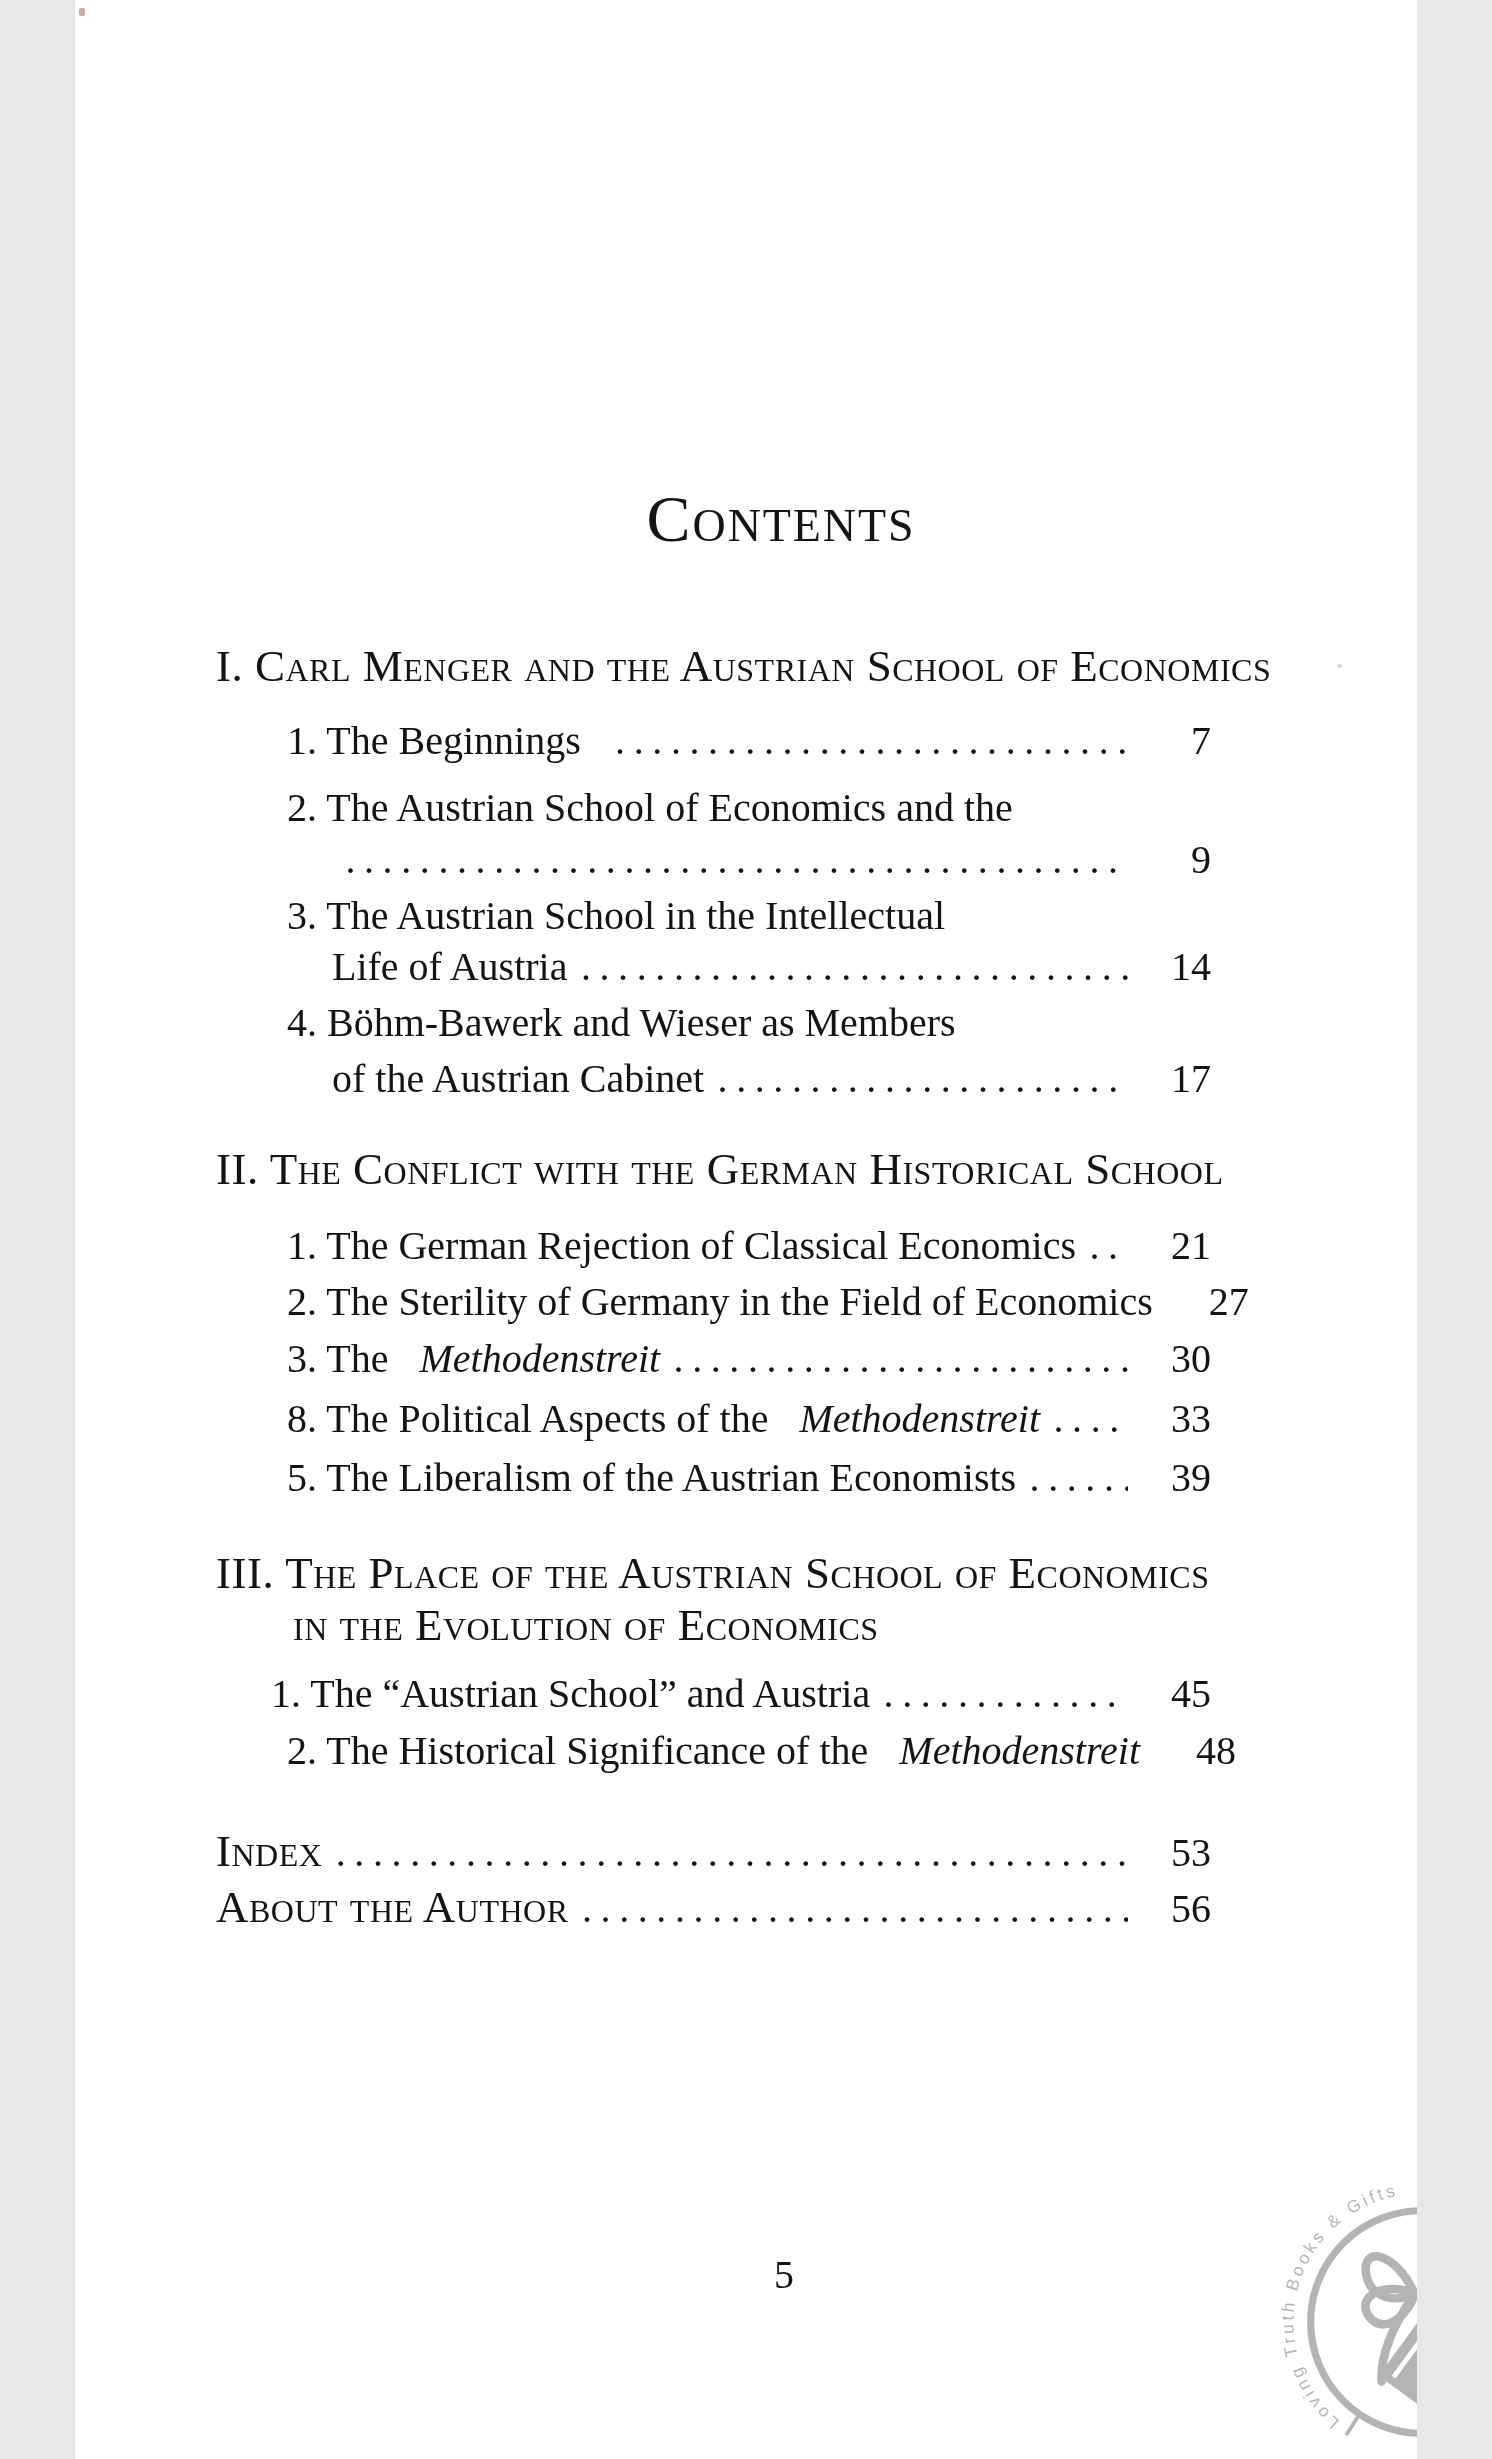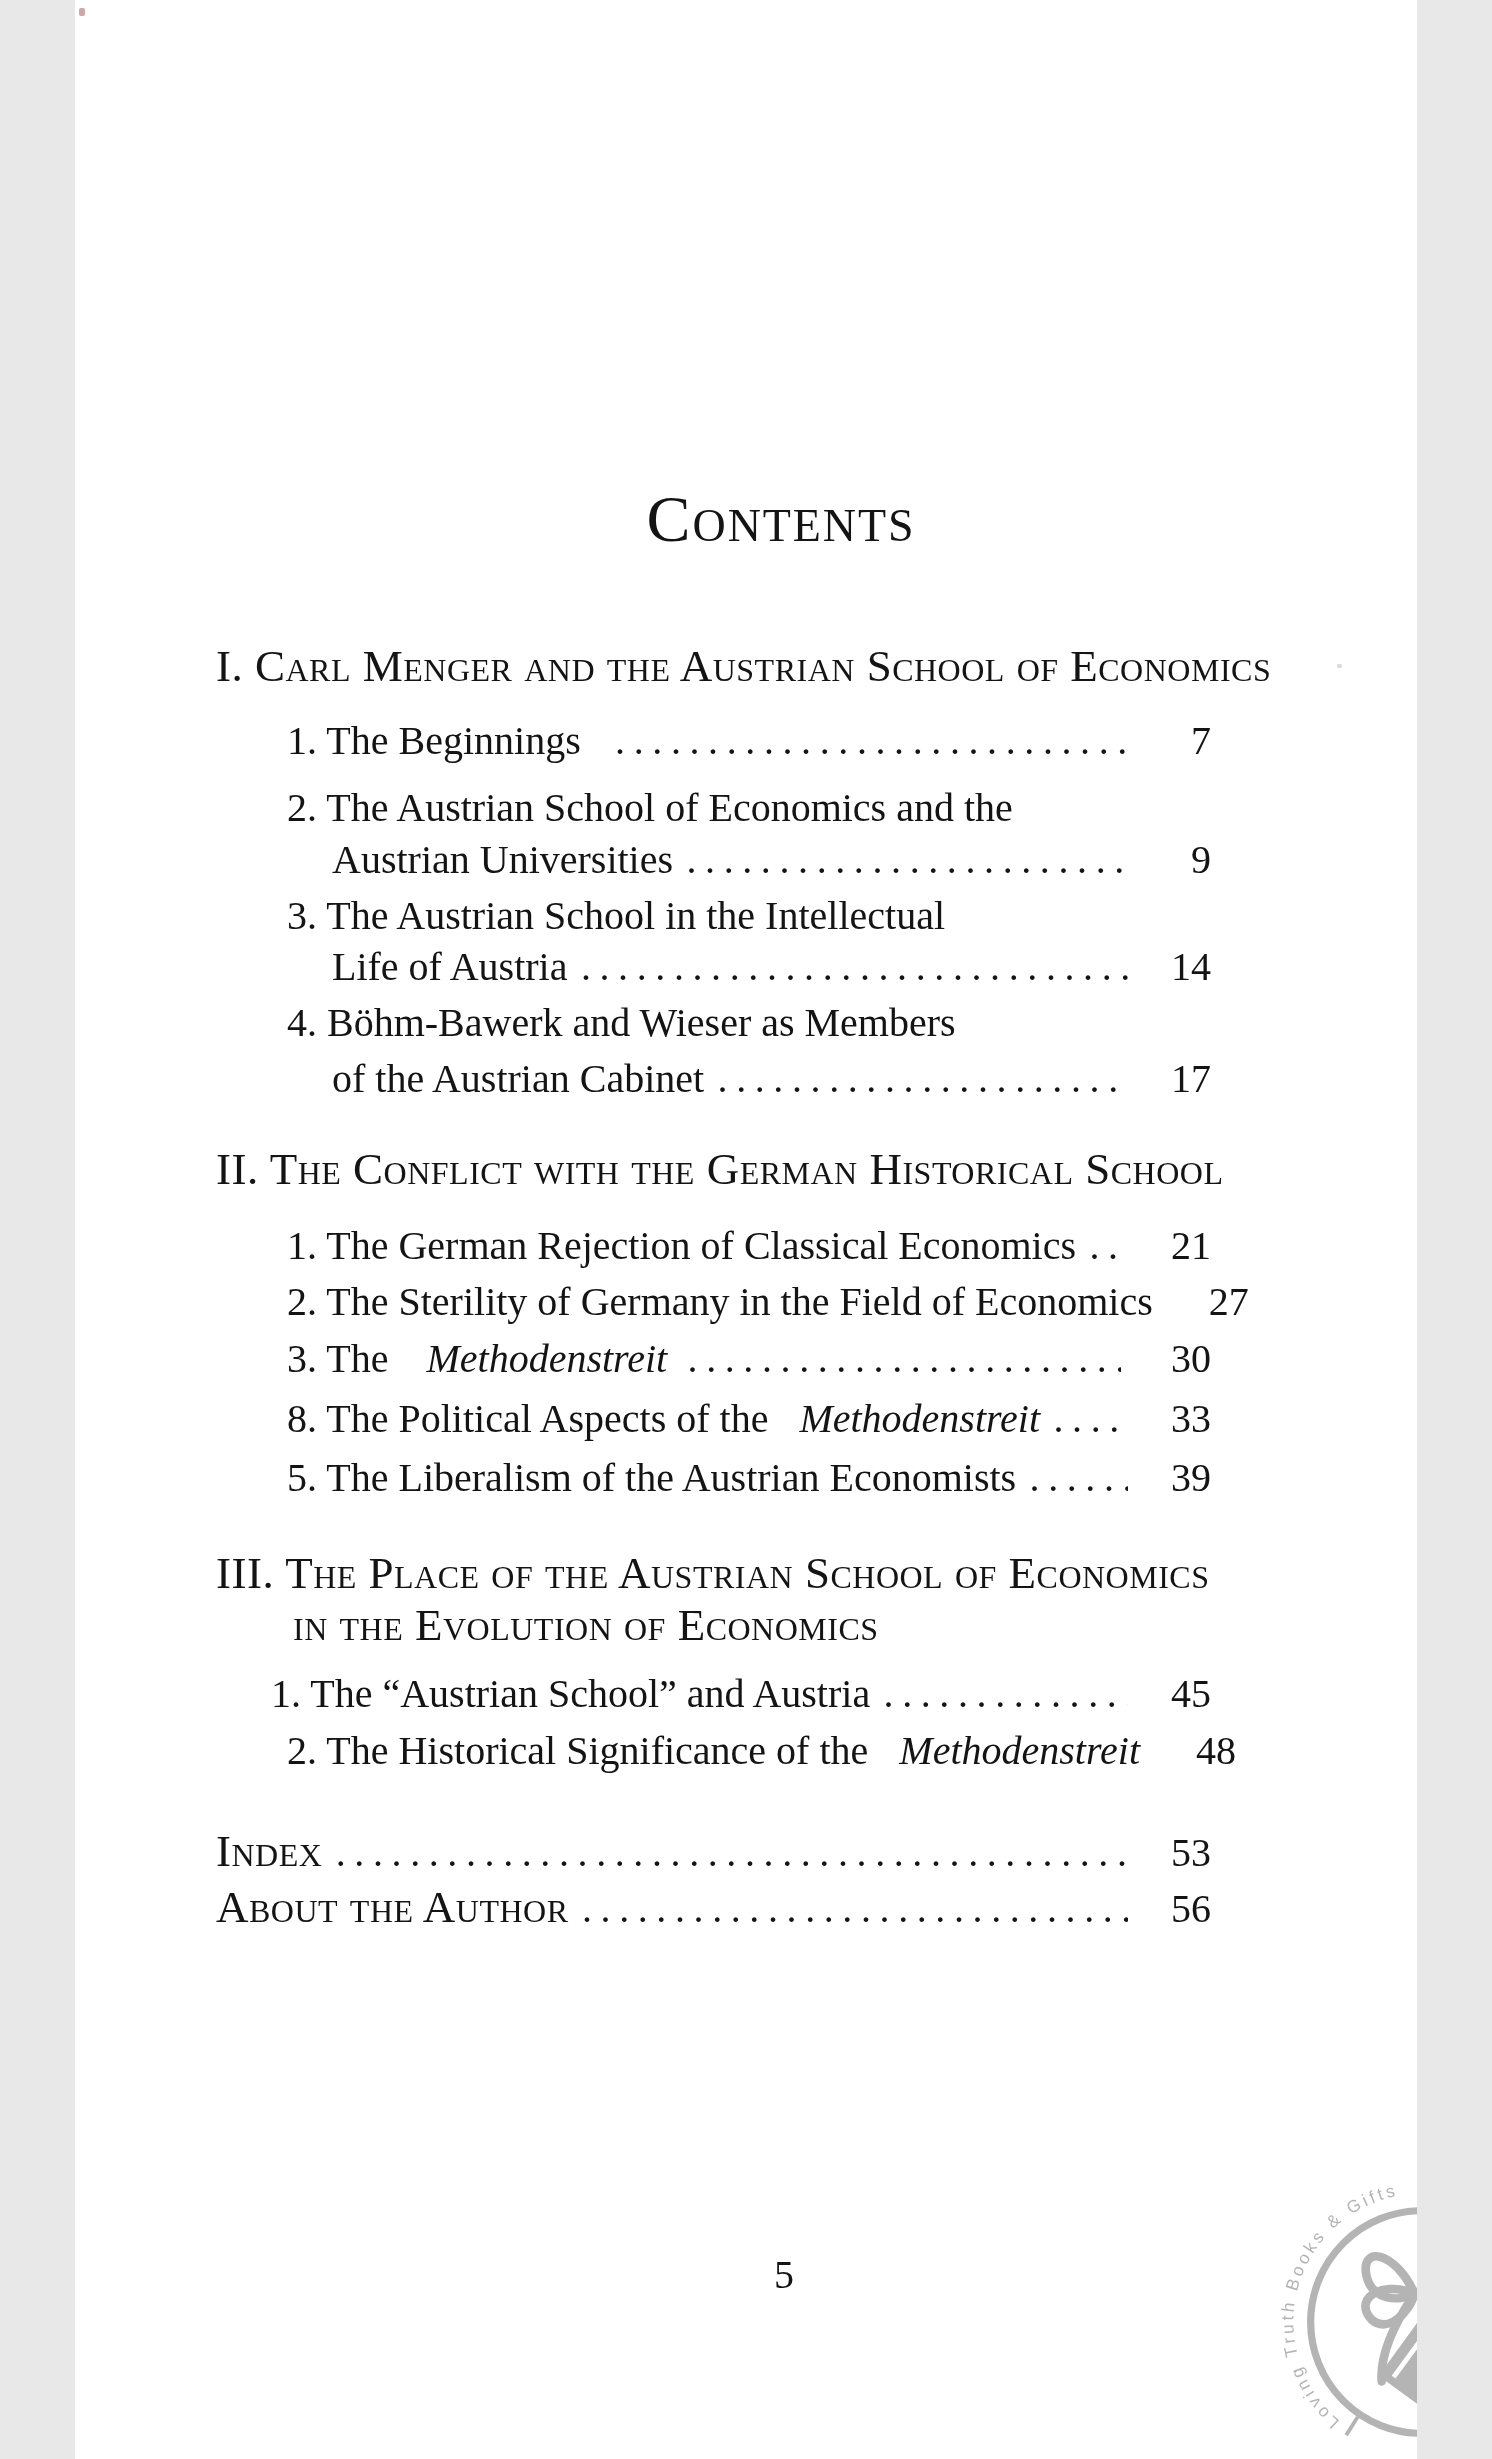--- a/index.html
+++ b/index.html
@@ -89,21 +89,20 @@
       <span class="txt it"></span>
       <span class="txt"></span>
     <span class="leader"></span>
     <span class="pagenum">7</span>
   </div>
 
   <div class="row" style="top:784px;left:212px;">
     <span class="txt">2. The Austrian School of Economics and the</span>
   </div>
   <div class="row" style="top:836px;left:257px;">
-    <span class="txt">Austrian Universities</span>
     <span class="leader"></span>
     <span class="pagenum">9</span>
   </div>
 
   <div class="row" style="top:892px;left:212px;">
     <span class="txt">3. The Austrian School in the Intellectual</span>
   </div>
   <div class="row" style="top:943px;left:257px;">
     <span class="txt">Life of Austria</span>
     <span class="leader"></span>
@@ -126,21 +125,21 @@
     <span class="leader"></span>
     <span class="pagenum">21</span>
   </div>
 
   <div class="row" style="top:1278px;left:212px;">
     <span class="txt">2. The Sterility of Germany in the Field of Economics</span>
     <span class="leader"></span>
     <span class="pagenum">27</span>
   </div>
 
-  <div class="row" style="top:1335px;left:212px;gap:7px;">
+  <div class="row" style="top:1335px;left:212px;">
     <span class="txt">3. The </span>
       <span class="txt it">Methodenstreit</span>
     <span class="leader"></span>
     <span class="pagenum">30</span>
   </div>
 
   <div class="row" style="top:1395px;left:212px;">
     <span class="txt">8. The Political Aspects of the </span>
       <span class="txt it">Methodenstreit</span>
     <span class="leader"></span>

